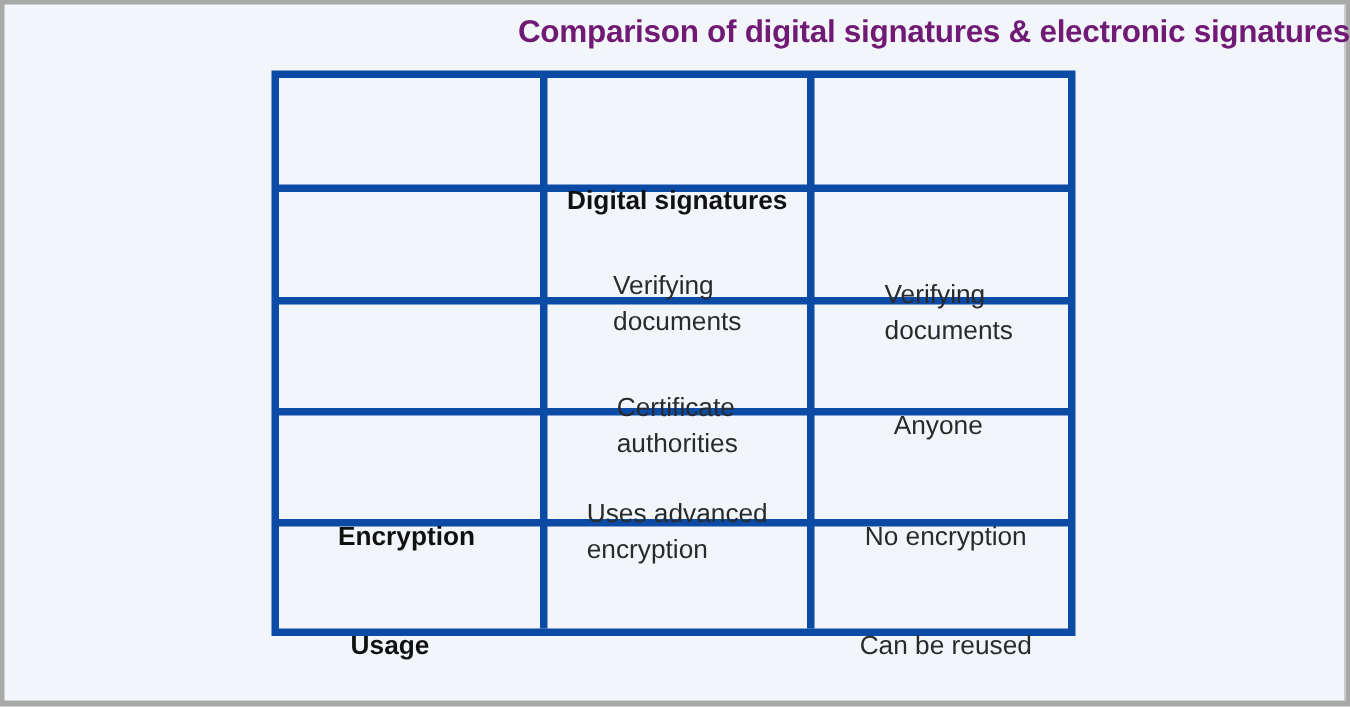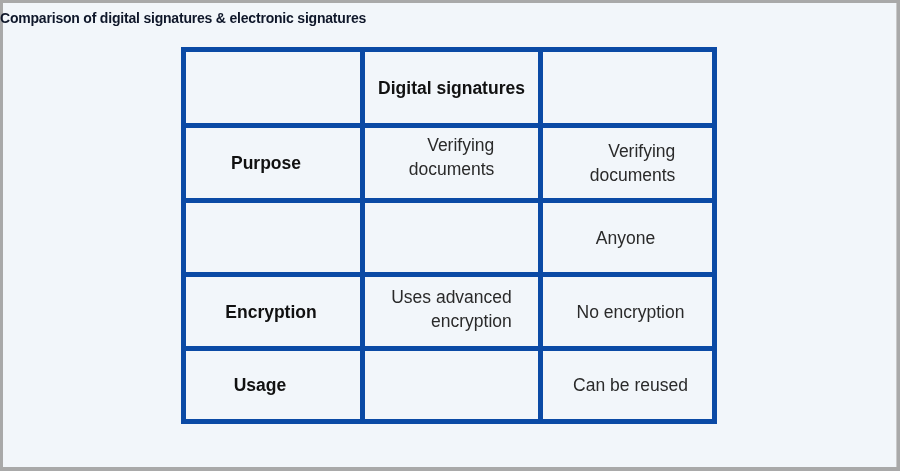--- a/index.html
+++ b/index.html
@@ -9,39 +9,39 @@
     font-family: "Liberation Sans", "DejaVu Sans", sans-serif;
   }
   .frame {
     position: absolute; left: 3px; top: 3px;
     width: 893px; height: 464px;
     background: #f2f6fa;
     border-right: 1px solid #c9c9c9;
   }
   .title {
     position: absolute; left: 0; top: 10px; width: 900px;
-    text-align: left;
-    font-size: 14px; font-weight: bold; color: #0f172a;
+    text-align: right;
+    font-size: 21px; font-weight: bold; color: #701a75;
     letter-spacing: -0.2px;
   }
   .grid {
     position: absolute; left: 181px; top: 47px;
     width: 536px; height: 377px;
     box-sizing: border-box;
     border: 5px solid #0b4aa5;
     background: #f2f6fa;
   }
   .vline, .hline { position: absolute; background: #0b4aa5; }
   .vline { top: 0; bottom: 0; width: 5px; }
   .hline { left: 0; right: 0; height: 5px; }
   .cell {
     position: absolute;
     display: flex; align-items: center; justify-content: center;
-    text-align: right;
-    font-size: 17.5px; line-height: 24px; color: #2a2a2a;
+    text-align: left;
+    font-size: 17.5px; line-height: 24px; color: #2a2a2a; margin-top: 45px;
   }
   .cell.head { font-weight: bold; color: #111; }
   .cell.rowlabel { font-weight: bold; color: #111; }
 </style>
 </head>
 <body>
 
 <div class="frame"></div>
 
 <div class="title">Comparison of digital signatures &amp; electronic signatures</div>
@@ -52,26 +52,27 @@
   <div class="vline" style="left:352px"></div>
 
   <div class="hline" style="top:71px"></div>
   <div class="hline" style="top:146px"></div>
   <div class="hline" style="top:220px"></div>
   <div class="hline" style="top:294px"></div>
 
   <div class="cell head" style="left:0;top:0;width:174px;height:71px"></div>
   <div class="cell head" style="left:179px;top:0;width:173px;height:71px">Digital signatures</div>
 
-  <div class="cell rowlabel" style="left:0;top:76px;width:160px;height:70px">Purpose</div>
   <div class="cell" style="left:179px;top:70px;width:173px;height:70px;white-space:pre-line">Verifying
 documents</div>
   <div class="cell" style="left:362px;top:76px;width:169px;height:70px;white-space:pre-line">Verifying
 documents</div>
 
+  <div class="cell" style="left:179px;top:151px;width:173px;height:69px;white-space:pre-line">Certificate
+authorities</div>
   <div class="cell" style="left:357px;top:151px;width:165px;height:69px;white-space:pre-line">Anyone</div>
 
   <div class="cell rowlabel" style="left:0;top:225px;width:170px;height:69px">Encryption</div>
   <div class="cell" style="left:179px;top:222px;width:173px;height:69px;white-space:pre-line">Uses advanced
 encryption</div>
   <div class="cell" style="left:357px;top:225px;width:175px;height:69px;white-space:pre-line">No encryption</div>
 
   <div class="cell rowlabel" style="left:0;top:299px;width:148px;height:68px">Usage</div>
   <div class="cell" style="left:357px;top:299px;width:175px;height:68px;white-space:pre-line">Can be reused</div>
 </div>

